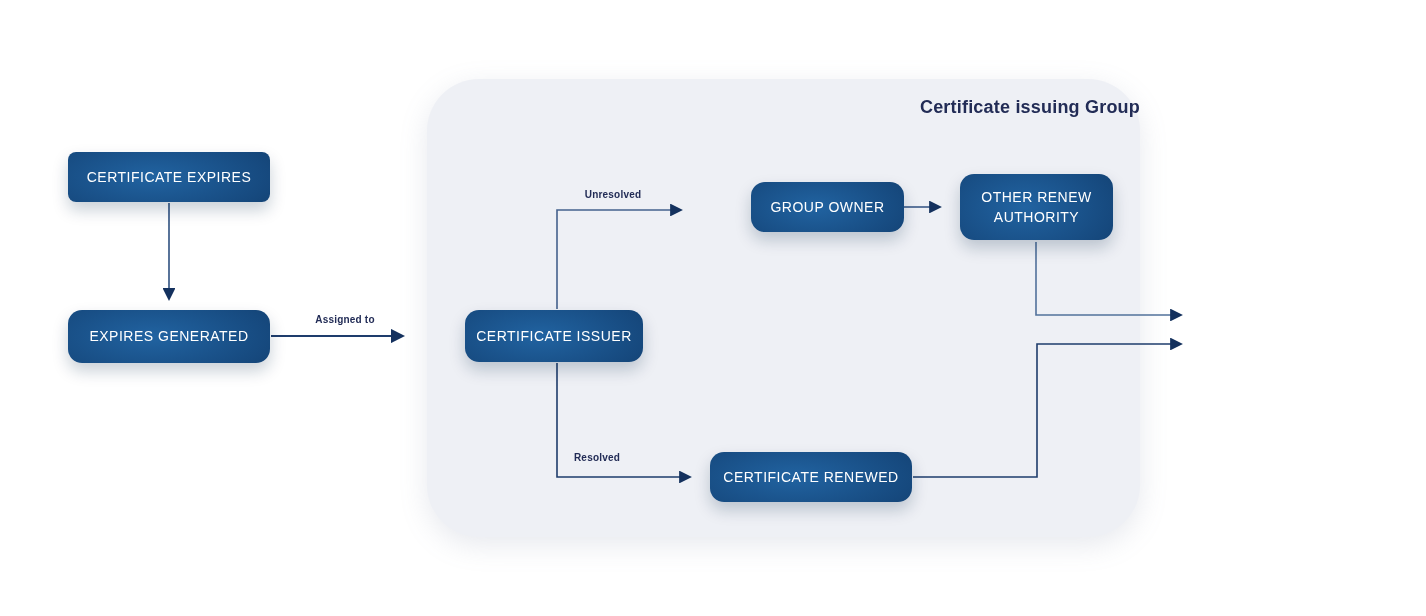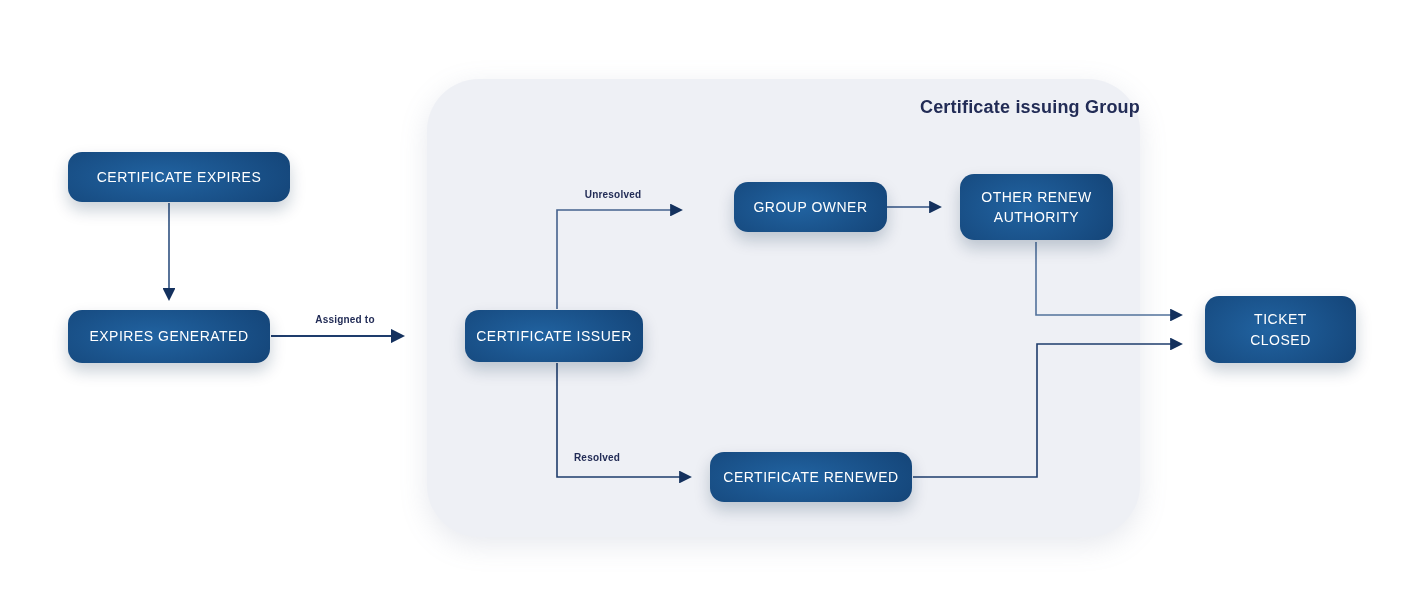--- a/index.html
+++ b/index.html
@@ -61,24 +61,24 @@
   }
   .edge-label {
     position: absolute;
     width: 140px;
     text-align: center;
     font-size: 10px;
     font-weight: 700;
     color: #222c56;
     letter-spacing: 0.2px;
   }
-  #n-certificate-expires   { left: 68px;   top: 152px; width: 222px; height: 50px; }
+  #n-certificate-expires   { left: 68px;   top: 152px; width: 202px; height: 50px; border-radius: 8px; }
   #n-ticket-generated      { left: 68px;   top: 310px; width: 202px; height: 53px; }
   #n-certificate-issuer    { left: 465px;  top: 310px; width: 178px; height: 52px; }
-  #n-group-owner           { left: 734px;  top: 182px; width: 153px; height: 50px; }
+  #n-group-owner           { left: 751px;  top: 182px; width: 153px; height: 50px; }
   #n-other-renew-authority { left: 960px;  top: 174px; width: 153px; height: 66px; padding: 0 12px; }
   #n-certificate-renewed   { left: 710px;  top: 452px; width: 202px; height: 50px; }
   #n-ticket-closed         { left: 1205px; top: 296px; width: 151px; height: 67px; padding: 0 28px; }
   #lbl-assigned-to { left: 275px; top: 314px; }
   #lbl-unresolved  { left: 543px; top: 189px; }
   #lbl-resolved    { left: 527px; top: 452px; }
 </style>
 </head>
 <body>
 
@@ -127,23 +127,20 @@
   </div>
 
   <div class="node" id="n-other-renew-authority">
     <span>OTHER RENEW AUTHORITY</span>
   </div>
 
   <div class="node" id="n-certificate-renewed">
     <span>CERTIFICATE RENEWED</span>
   </div>
 
-  <div class="node" id="n-ticket-closed">
-    <span>TICKET CLOSED</span>
-  </div>
 
   <div class="edge-label" id="lbl-assigned-to">Assigned to</div>
 
   <div class="edge-label" id="lbl-unresolved">Unresolved</div>
 
   <div class="edge-label" id="lbl-resolved">Resolved</div>
 
 </div>
 
 </body></html>

